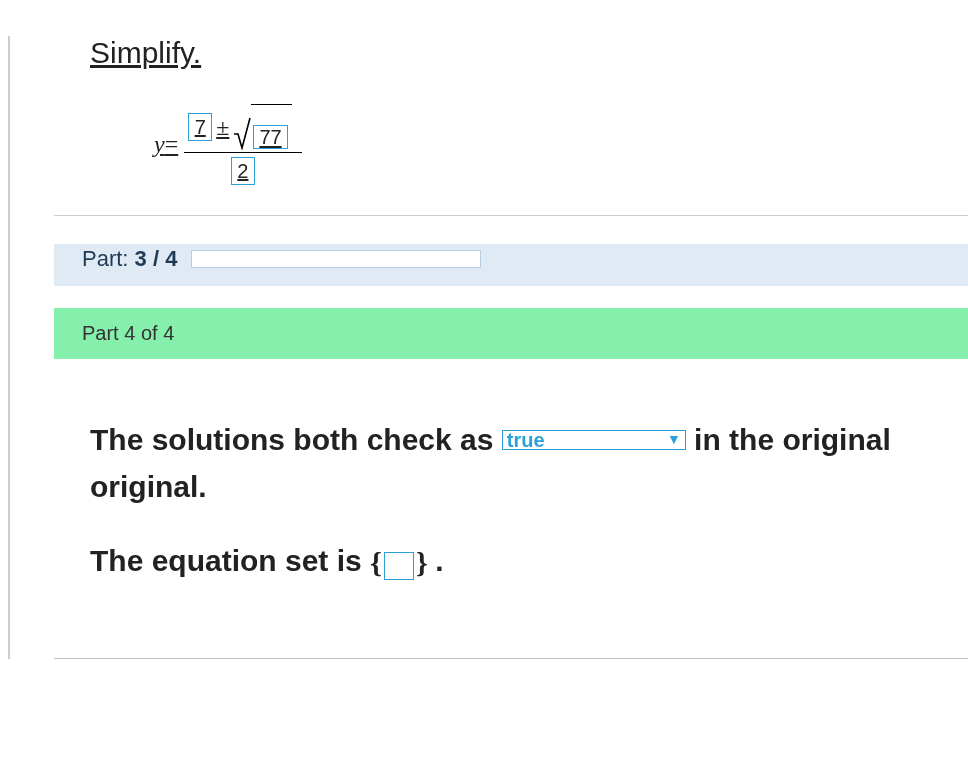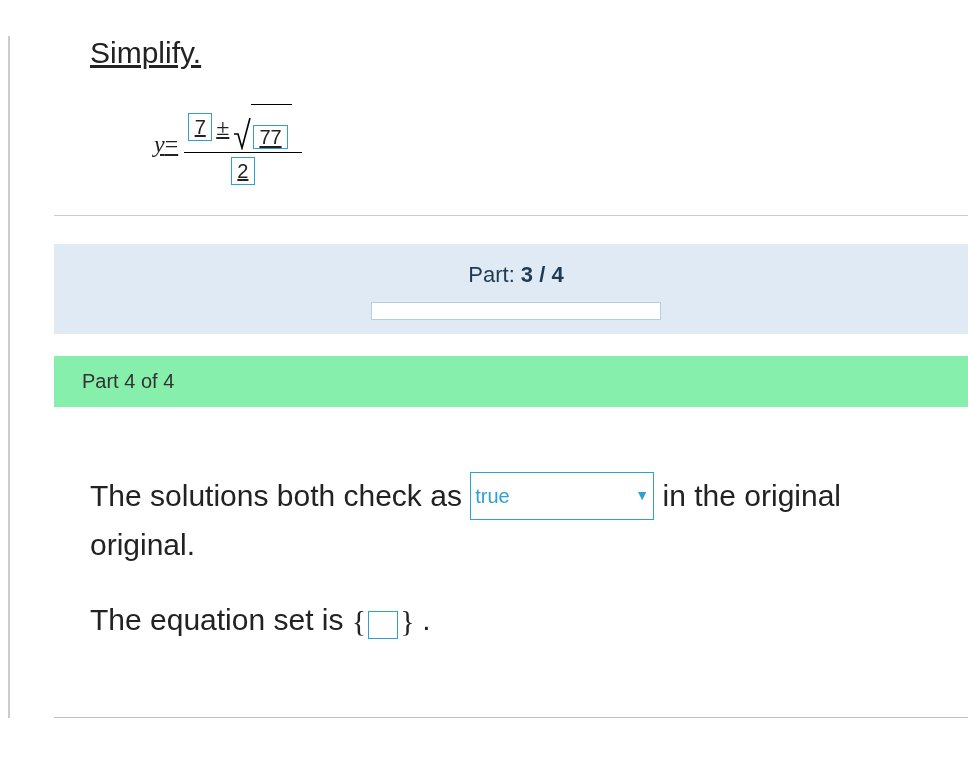--- a/index.html
+++ b/index.html
@@ -78,27 +78,26 @@
     width: 18px;
     height: 34px;
   }
   .radical .radicand {
     border-top: 1.5px solid #000;
     padding: 18px 4px 0 2px;
   }
 
   .progress-bar-row {
     background: #dfeaf4;
-    padding: 18px 18px 14px 28px;
+    padding: 2px 18px 14px 28px;
     margin: 28px 0 22px 44px;
     display: flex;
     align-items: center;
     gap: 14px;
     color: #1f3a54;
-    flex-direction: column;
   }
   .part-label { font-size: 22px; color: #1f3a54; }
   .part-label .num { font-weight: 700; }
   .progress-outer {
     width: 290px;
     height: 18px;
     background: #fff;
     border: 1px solid #b6cde2;
     position: relative;
   }
@@ -116,26 +115,26 @@
     color: #333;
   }
 
   .body4 {
     margin: 0 0 0 44px;
     padding: 50px 0 44px 36px;
     border-bottom: 1px solid #bfbfbf;
     font-size: 30px;
     line-height: 1.55;
   }
-  .body4 p { margin: 16px 0 28px 0; }
+  .body4 p { margin: 8px 0 28px 0; font-weight: bold; }
   .select {
     display: inline-flex;
     align-items: center;
     border: 1px solid #2d9fd9;
-    height: 48px;
+    height: 20px;
     font-size: 20px;
     vertical-align: middle;
     position: relative;
     top: -2px;
     padding: 0 4px 0 4px;
     min-width: 184px;
     justify-content: space-between;
     color: #2d9fd9;
   }
   .select .arrow {

